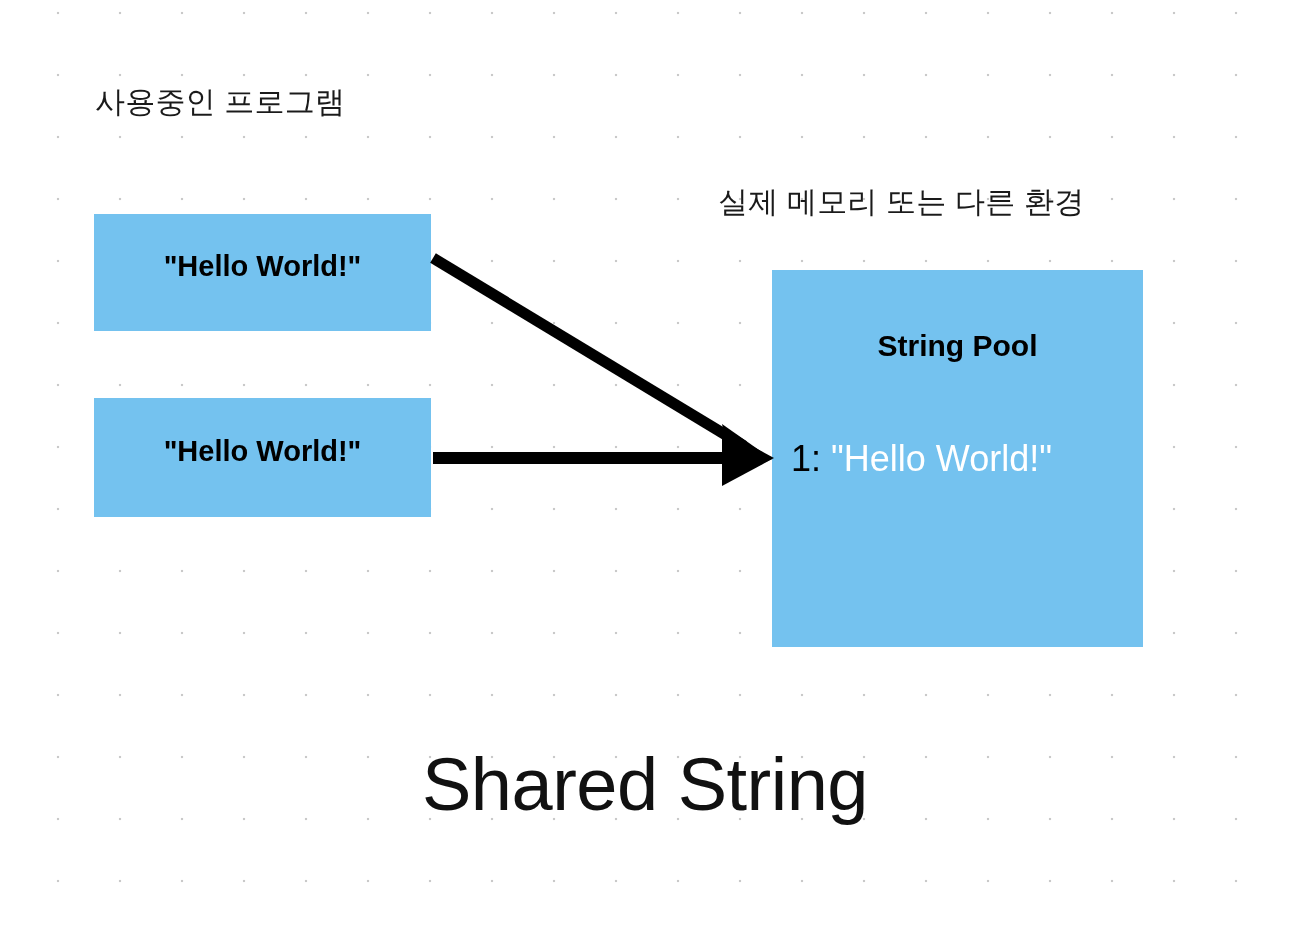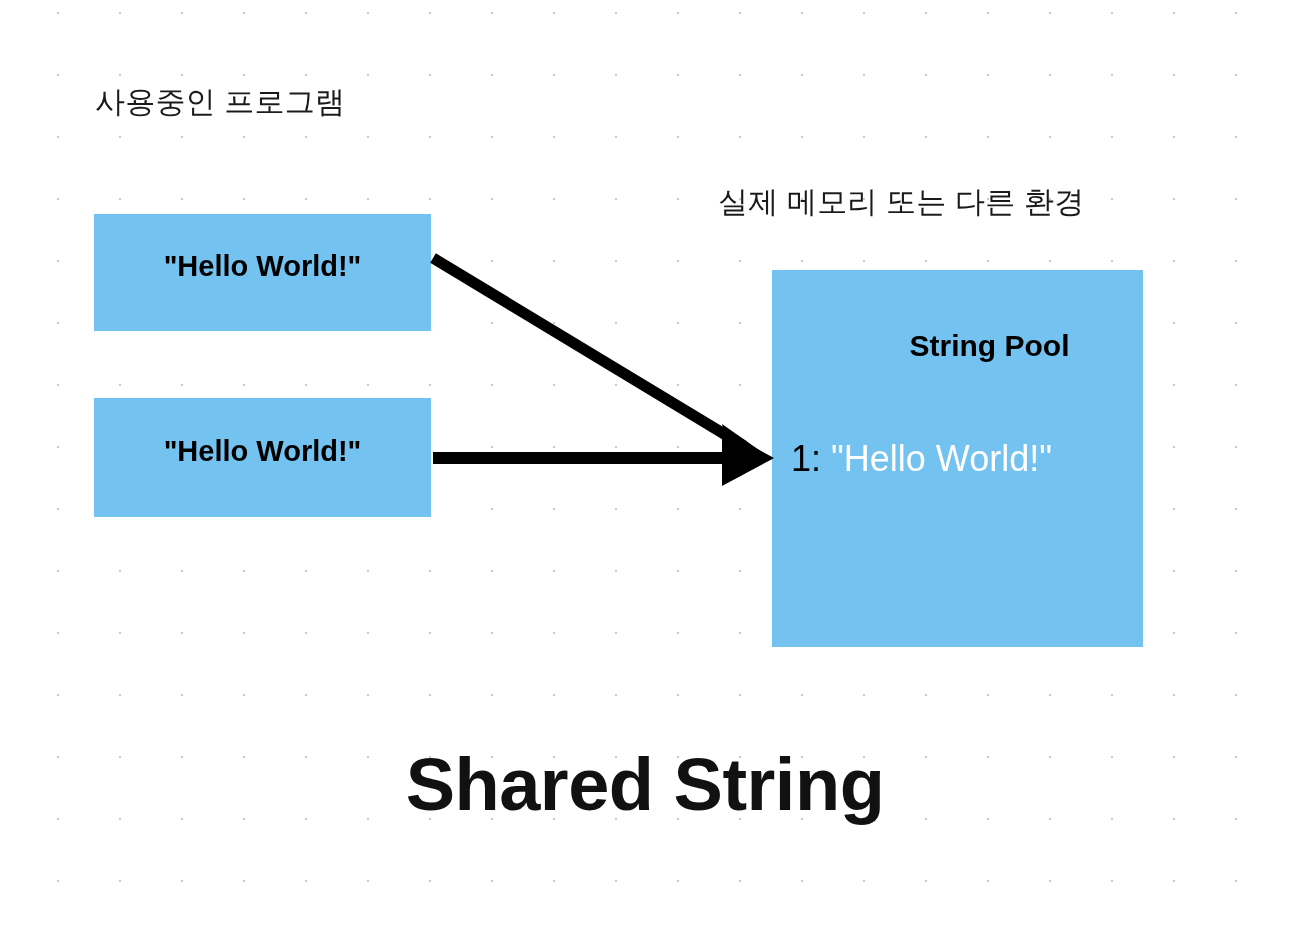--- a/index.html
+++ b/index.html
@@ -63,21 +63,20 @@
   #pool-title {
     position: absolute;
     top: 59px;
     left: 0;
     width: 100%;
     text-align: center;
     color: #000000;
     font-size: 30px;
     font-weight: bold;
     white-space: nowrap;
-    margin-left: 32px;
   }
   #pool-entry {
     position: absolute;
     top: 168px;
     left: 19px;
     font-size: 36px;
     font-weight: 400;
     white-space: nowrap;
   }
   #pool-entry-index { color: #000000; }
@@ -93,21 +92,21 @@
   }
 
   #bottom-title {
     position: absolute;
     left: 0;
     top: 742px;
     width: 1290px;
     text-align: center;
     color: #111111;
     font-size: 74px;
-    font-weight: bold;
+    font-weight: normal;
     letter-spacing: -0.5px;
     white-space: nowrap;
   }
 </style>
 </head>
 <body>
 
 <div id="canvas">
 
   <div class="label" id="label-program">사용중인 프로그램</div>

